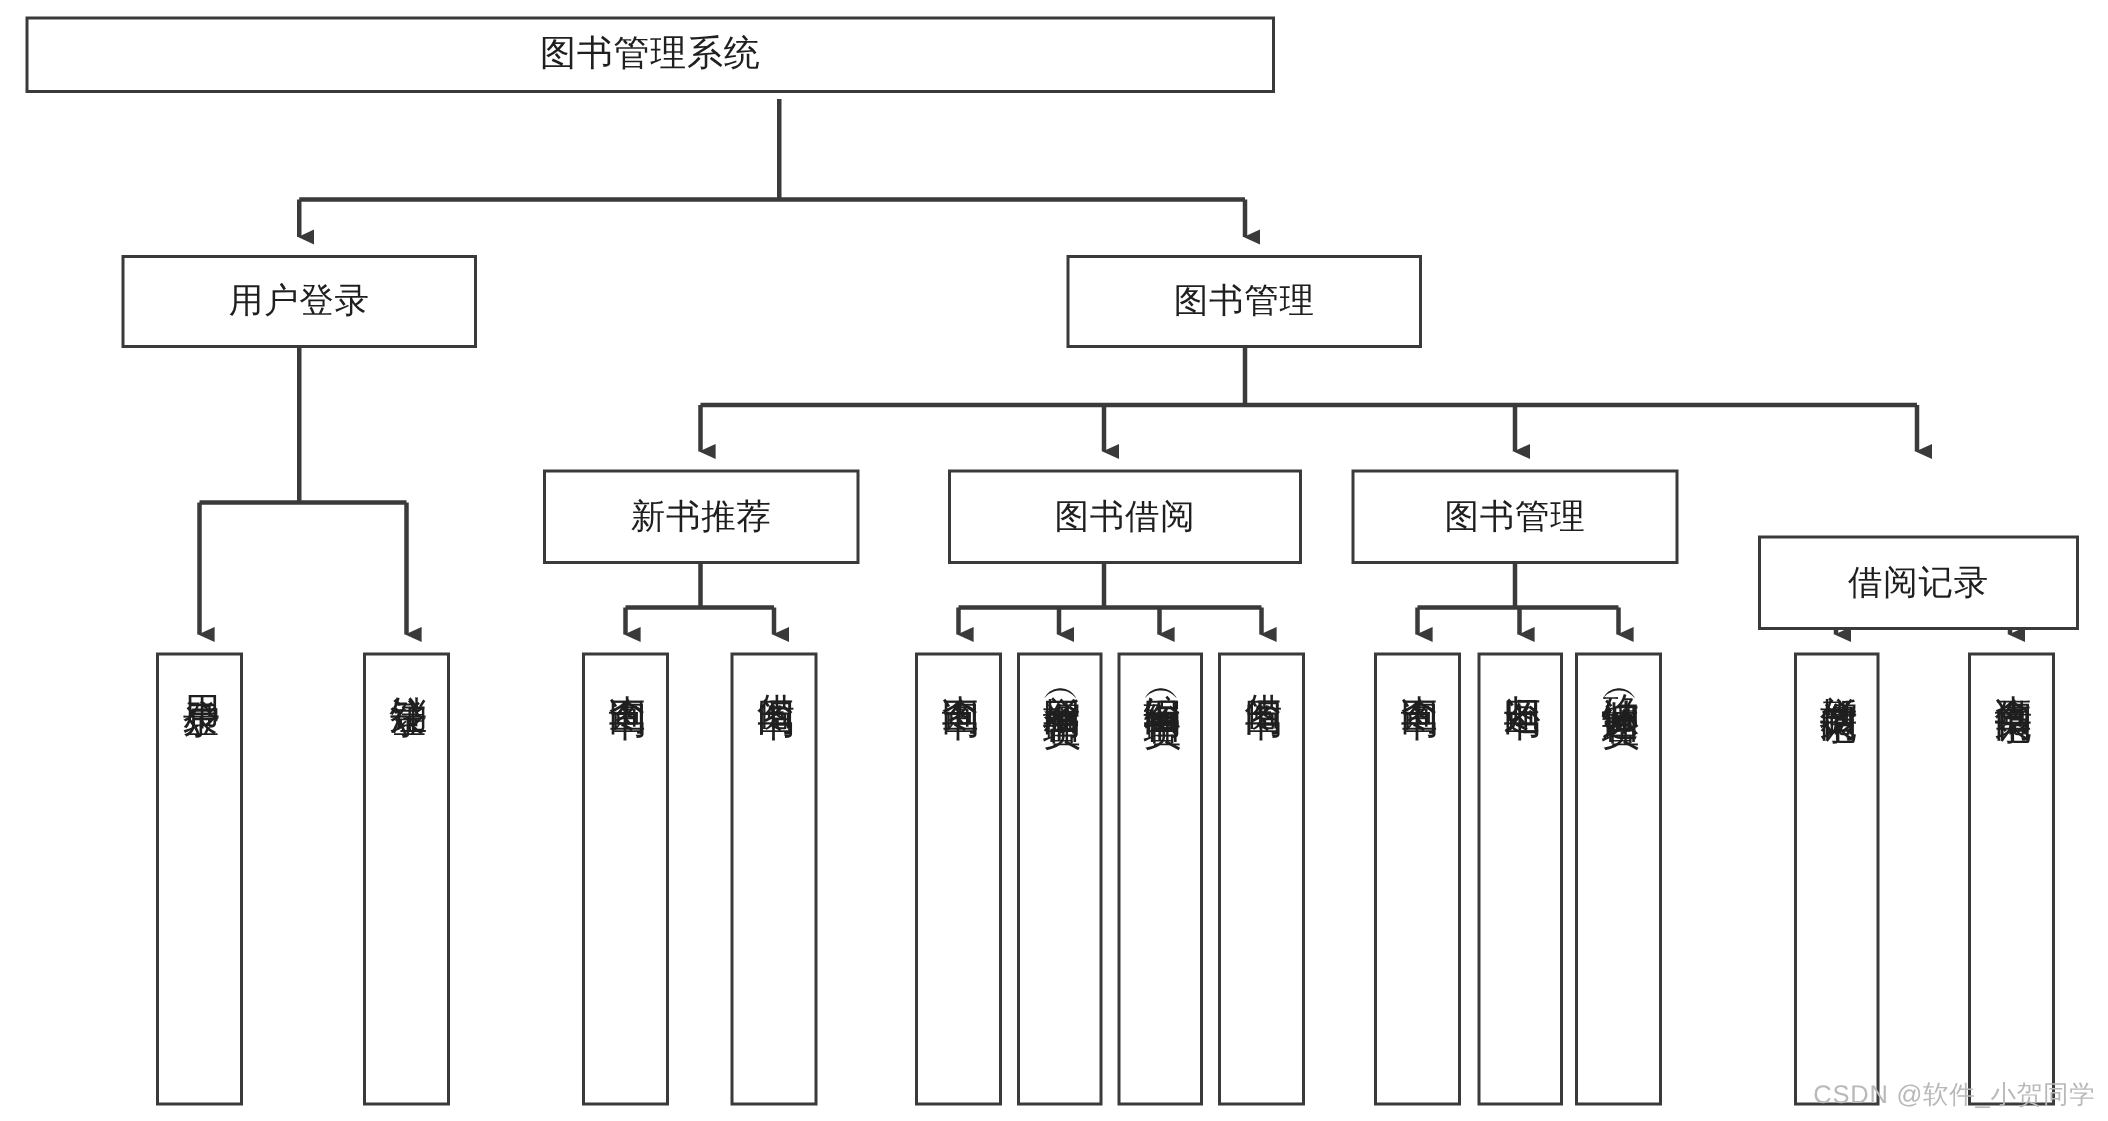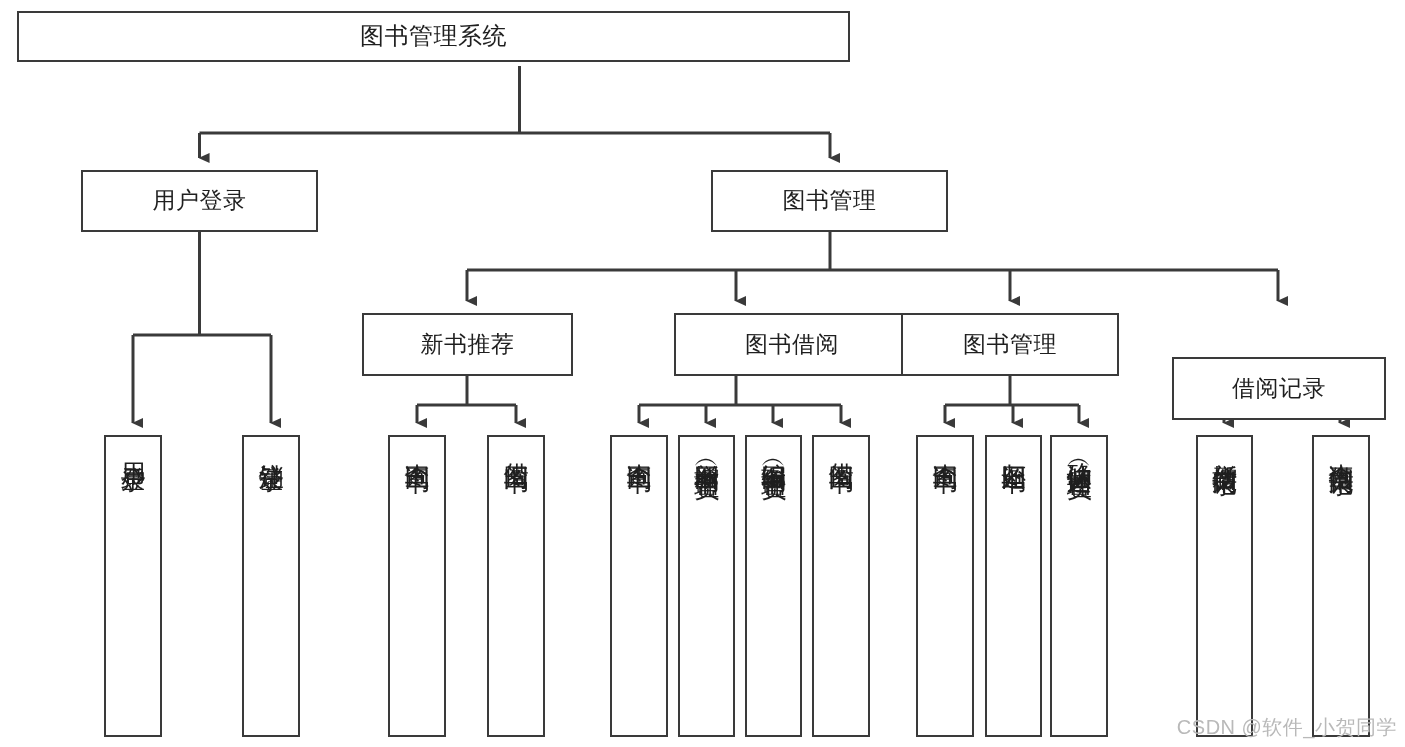--- a/index.html
+++ b/index.html
@@ -59,21 +59,21 @@
     text-orientation: upright;
     font-size: 25px;
     line-height: 1.02;
     letter-spacing: 2px;
     white-space: nowrap;
   }
   #watermark {
     position: absolute;
     right: 8px;
     bottom: 6px;
-    font-size: 20px;
+    font-size: 17px;
     color: #b9b9b9;
     letter-spacing: 0.5px;
     z-index: 5;
     white-space: nowrap;
   }
 </style>
 </head>
 <body>
 
 <div id="canvas">
@@ -137,21 +137,21 @@
   </div>
 
   <div class="node h" style="left:711px; top:170px; width:237px; height:62px;">
     <span class="label">图书管理</span>
   </div>
 
   <div class="node h" style="left:362px; top:313px; width:211px; height:63px;">
     <span class="label">新书推荐</span>
   </div>
 
-  <div class="node h" style="left:632px; top:313px; width:236px; height:63px;margin-left:42px;">
+  <div class="node h" style="left:632px; top:313px; width:236px; height:63px;">
     <span class="label">图书借阅</span>
   </div>
 
   <div class="node h" style="left:901px; top:313px; width:218px; height:63px;">
     <span class="label">图书管理</span>
   </div>
 
   <div class="node h" style="left:1172px; top:313px; width:214px; height:63px;margin-top:44px;">
     <span class="label">借阅记录</span>
   </div>

